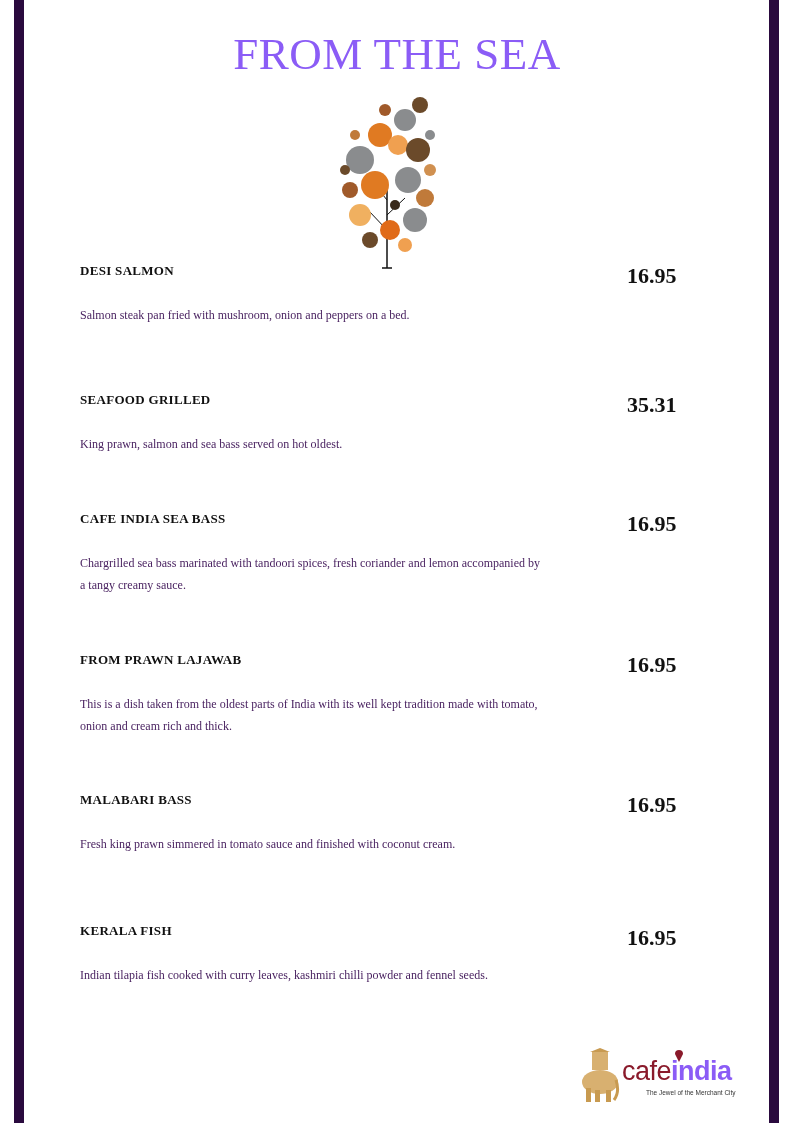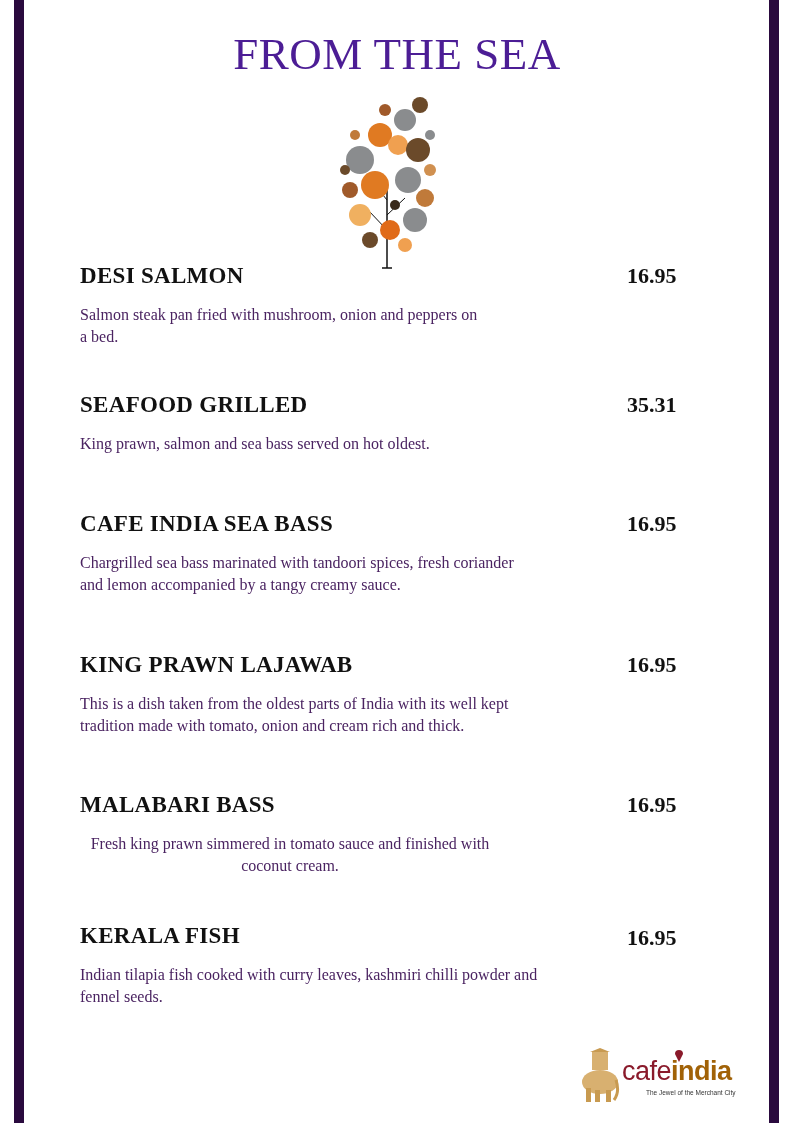--- a/index.html
+++ b/index.html
@@ -1,29 +1,29 @@
 <!DOCTYPE html>
 <html><head>
 <meta charset="utf-8">
 <style>
   html, body { margin:0; padding:0; }
   body { width:794px; height:1123px; position:relative; background:#ffffff; overflow:hidden; font-family:"Liberation Serif","DejaVu Serif",serif; }
   .bar { position:absolute; top:0; width:10px; height:1123px; background:#2a0a3e; }
   .bar.left { left:14px; }
   .bar.right { left:769px; }
-  .title { position:absolute; top:28px; left:0; width:794px; text-align:center; font-size:45px; color:#4c1d95; letter-spacing:0.5px; font-family:"Liberation Serif",serif; }
+  .title { position:absolute; top:28px; left:0; width:794px; text-align:center; font-size:45px; color:#8b5cf6; letter-spacing:0.5px; font-family:"Liberation Serif",serif; }
   .tree { position:absolute; left:330px; top:90px; width:115px; height:185px; }
   .item { position:absolute; left:80px; width:610px; }
-  .item .name { position:absolute; left:0; top:0; font-weight:bold; font-size:23px; color:#111; letter-spacing:0.3px;text-align:right; }
+  .item .name { position:absolute; left:0; top:0; font-weight:bold; font-size:13px; color:#111; letter-spacing:0.3px;text-align:right; }
   .item .price { position:absolute; left:547px; top:0; font-weight:bold; font-size:22px; color:#111; }
-  .item .desc { position:absolute; left:0; top:41px; width:460px; font-size:16px; line-height:22px; color:#4a2361; }
+  .item .desc { position:absolute; left:0; top:41px; width:460px; font-size:12px; line-height:22px; color:#4a2361; }
   .logo { position:absolute; left:580px; top:1046px; width:160px; height:60px; }
   .logo .word { position:absolute; left:42px; top:10px; font-family:"Liberation Sans",sans-serif; font-size:27px; letter-spacing:-0.5px; }
   .logo .word .cafe { color:#8a1a2b;margin-top:22px; }
-  .logo .word .india { color:#a16207; font-weight:bold; }
+  .logo .word .india { color:#8b5cf6; font-weight:bold; }
   .logo .tag { position:absolute; left:66px; top:43px; font-family:"Liberation Sans",sans-serif; font-size:6.5px; color:#333; white-space:nowrap; }
 </style>
 </head>
 <body>
 
 <div class="bar left"></div>
 <div class="bar right"></div>
 
 <div class="title">FROM THE SEA</div>
 
@@ -67,29 +67,29 @@
   <div class="desc">King prawn, salmon and sea bass served on hot oldest.</div>
 </div>
 
 <div class="item" style="top:511px;">
   <div class="name">CAFE INDIA SEA BASS</div>
   <div class="price">16.95</div>
   <div class="desc">Chargrilled sea bass marinated with tandoori spices, fresh coriander and lemon accompanied by a tangy creamy sauce.</div>
 </div>
 
 <div class="item" style="top:652px;">
-  <div class="name">KING PRAWN LAJAWAB</div>
+  <div class="name">FROM PRAWN LAJAWAB</div>
   <div class="price">16.95</div>
   <div class="desc">This is a dish taken from the oldest parts of India with its well kept tradition made with tomato, onion and cream rich and thick.</div>
 </div>
 
 <div class="item" style="top:792px;">
   <div class="name">MALABARI BASS</div>
   <div class="price">16.95</div>
-  <div class="desc" style="width:420px;text-align:center;">Fresh king prawn simmered in tomato sauce and finished with coconut cream.</div>
+  <div class="desc" style="width:420px;">Fresh king prawn simmered in tomato sauce and finished with coconut cream.</div>
 </div>
 
 <div class="item" style="top:923px;">
   <div class="name">KERALA FISH</div>
   <div class="price" style="top:2px;">16.95</div>
   <div class="desc">Indian tilapia fish cooked with curry leaves, kashmiri chilli powder and fennel seeds.</div>
 </div>
 
 <div class="logo">
   <svg width="40" height="56" viewBox="0 0 40 56" style="position:absolute;left:0;top:2px;">

